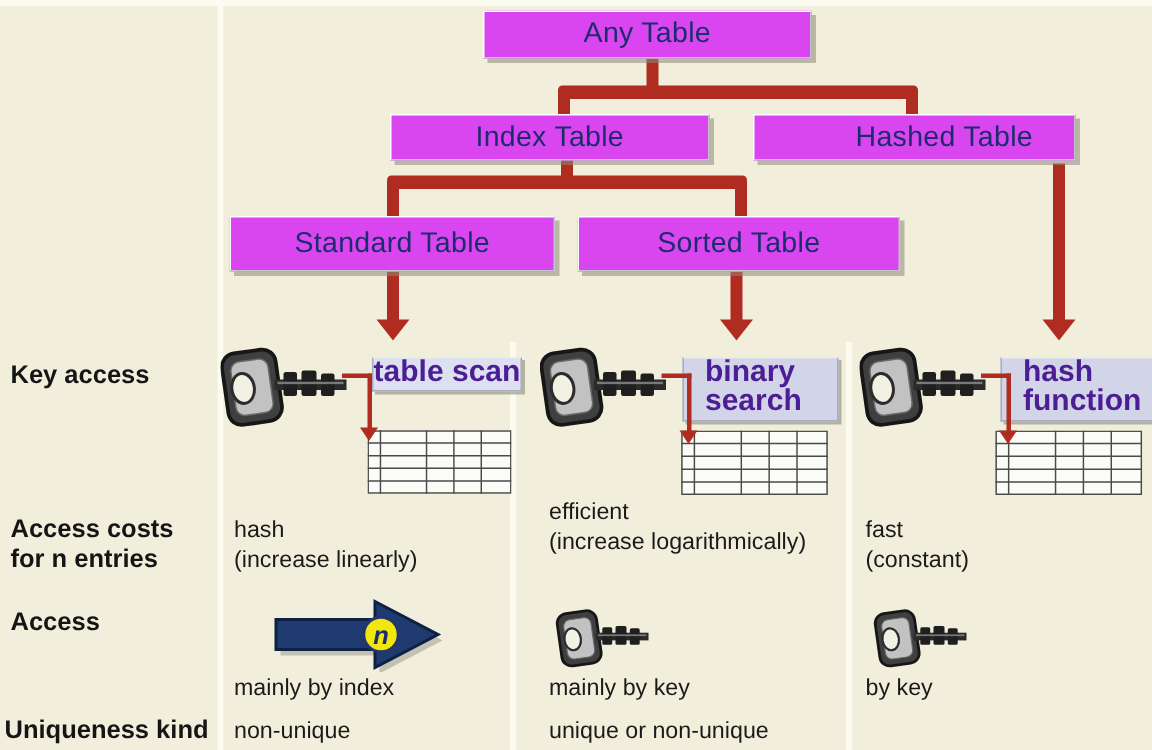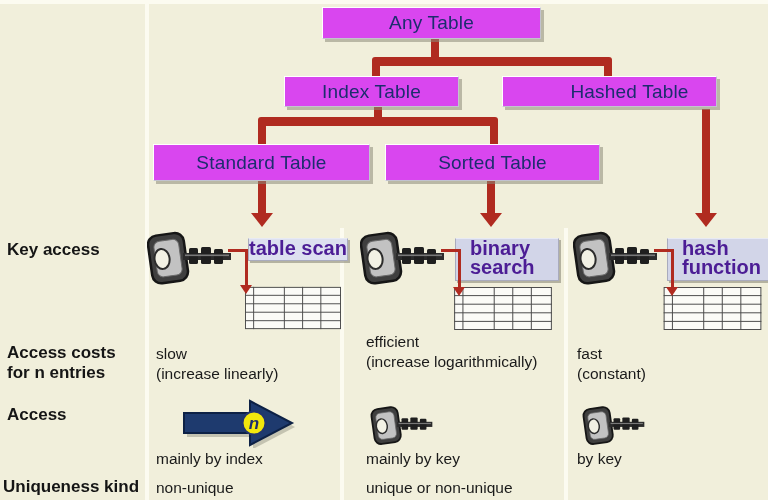--- a/index.html
+++ b/index.html
@@ -98,21 +98,21 @@
   <div class="red" style="left:258px;top:181px;width:8px;height:33px;"></div>
   <div class="bighead" style="left:251px;top:213px;"></div>
   <div class="red" style="left:487px;top:181px;width:8px;height:33px;"></div>
   <div class="bighead" style="left:480px;top:213px;"></div>
   <div class="red" style="left:702px;top:109px;width:8px;height:105px;"></div>
   <div class="bighead" style="left:695px;top:213px;"></div>
 
   <div class="node" style="left:322px;top:7px;width:219px;height:32px;">
     <span>Any Table</span>
   </div>
-  <div class="node" style="left:284px;top:76px;width:175px;height:31px;align-items:center;">
+  <div class="node" style="left:260px;top:76px;width:213px;height:31px;align-items:center;">
     <span>Index Table</span>
   </div>
   <div class="node" style="left:502px;top:76px;width:215px;height:31px;padding-left:40px;">
     <span>Hashed Table</span>
   </div>
   <div class="node" style="left:153px;top:144px;width:217px;height:37px;">
     <span>Standard Table</span>
   </div>
   <div class="node" style="left:385px;top:144px;width:215px;height:37px;">
     <span>Sorted Table</span>
@@ -159,21 +159,21 @@
   <div class="red rline" style="left:671px;top:249px;width:3px;height:40px;"></div>
   <div class="smhead" style="left:666px;top:287px;"></div>
   <div class="method-box method-left" style="left:667px;top:238px;width:102px;height:43px;">
     <span>hash function</span>
   </div>
   <svg class="icon-svg" style="left:662px;top:287px;" width="101" height="43" viewBox="0 0 100 44">
       <use href="#mini-table"></use>
     </svg>
 
   <div class="val" style="left:156px;top:344px;">
-    <div>slow</div>
+    <div>hash</div>
     <div>(increase linearly)</div>
   </div>
   <div class="val" style="left:366px;top:332px;">
     <div>efficient</div>
     <div>(increase logarithmically)</div>
   </div>
   <div class="val" style="left:577px;top:344px;">
     <div>fast</div>
     <div>(constant)</div>
   </div>

